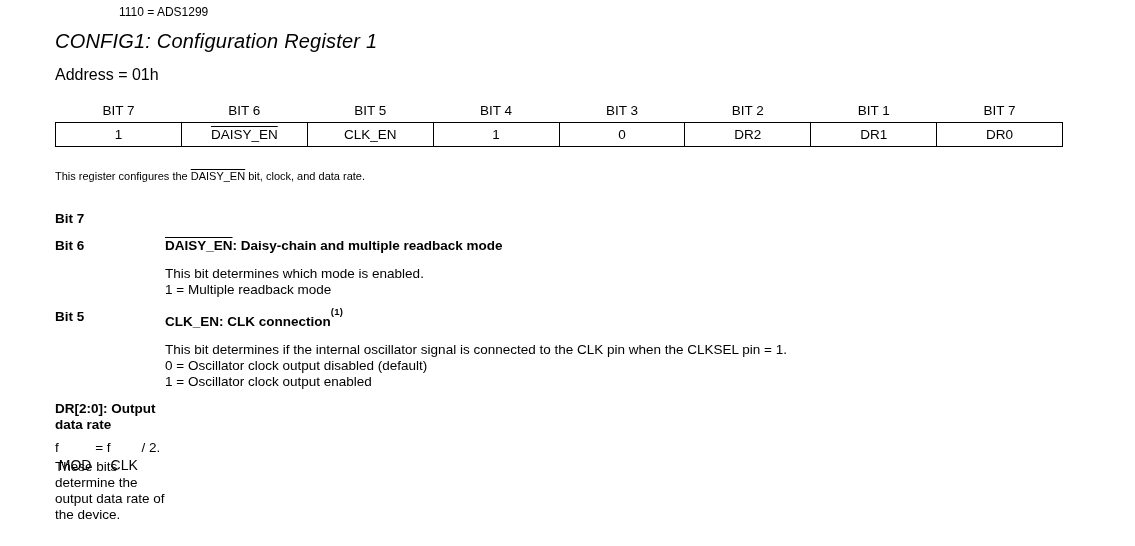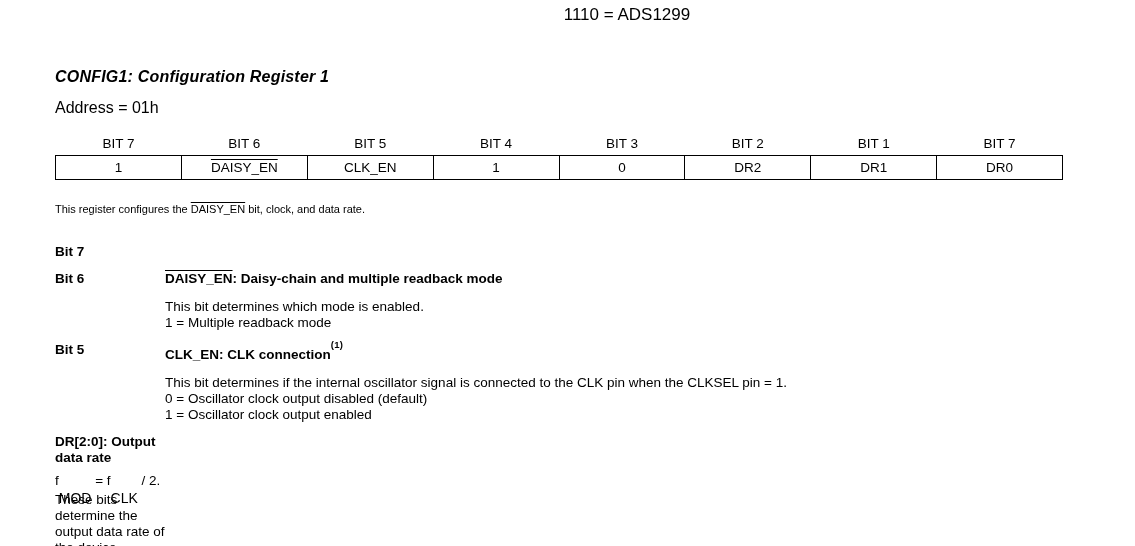--- a/index.html
+++ b/index.html
@@ -8,28 +8,27 @@
     width: 1135px;
     height: 546px;
     overflow: hidden;
     color: #000000;
     font-family: "Liberation Sans", "DejaVu Sans", sans-serif;
   }
   .page { padding: 5px 0 0 55px; width: 1135px; }
 
   .device-line {
     margin-left: 64px;
-    font-size: 17px;
-    text-align: center;
+    font-size: 12px;
   }
 
   .section-heading {
-    margin-top: 43px;
-    font-size: 16px;
-    font-weight: bold;
+    margin-top: 11px;
+    font-size: 20px;
+    font-weight: normal;
     font-style: italic;
     letter-spacing: 0.2px;
   }
 
   .address-line {
     margin-top: 13px;
     font-size: 16px;
   }
 
   .reg-table {

